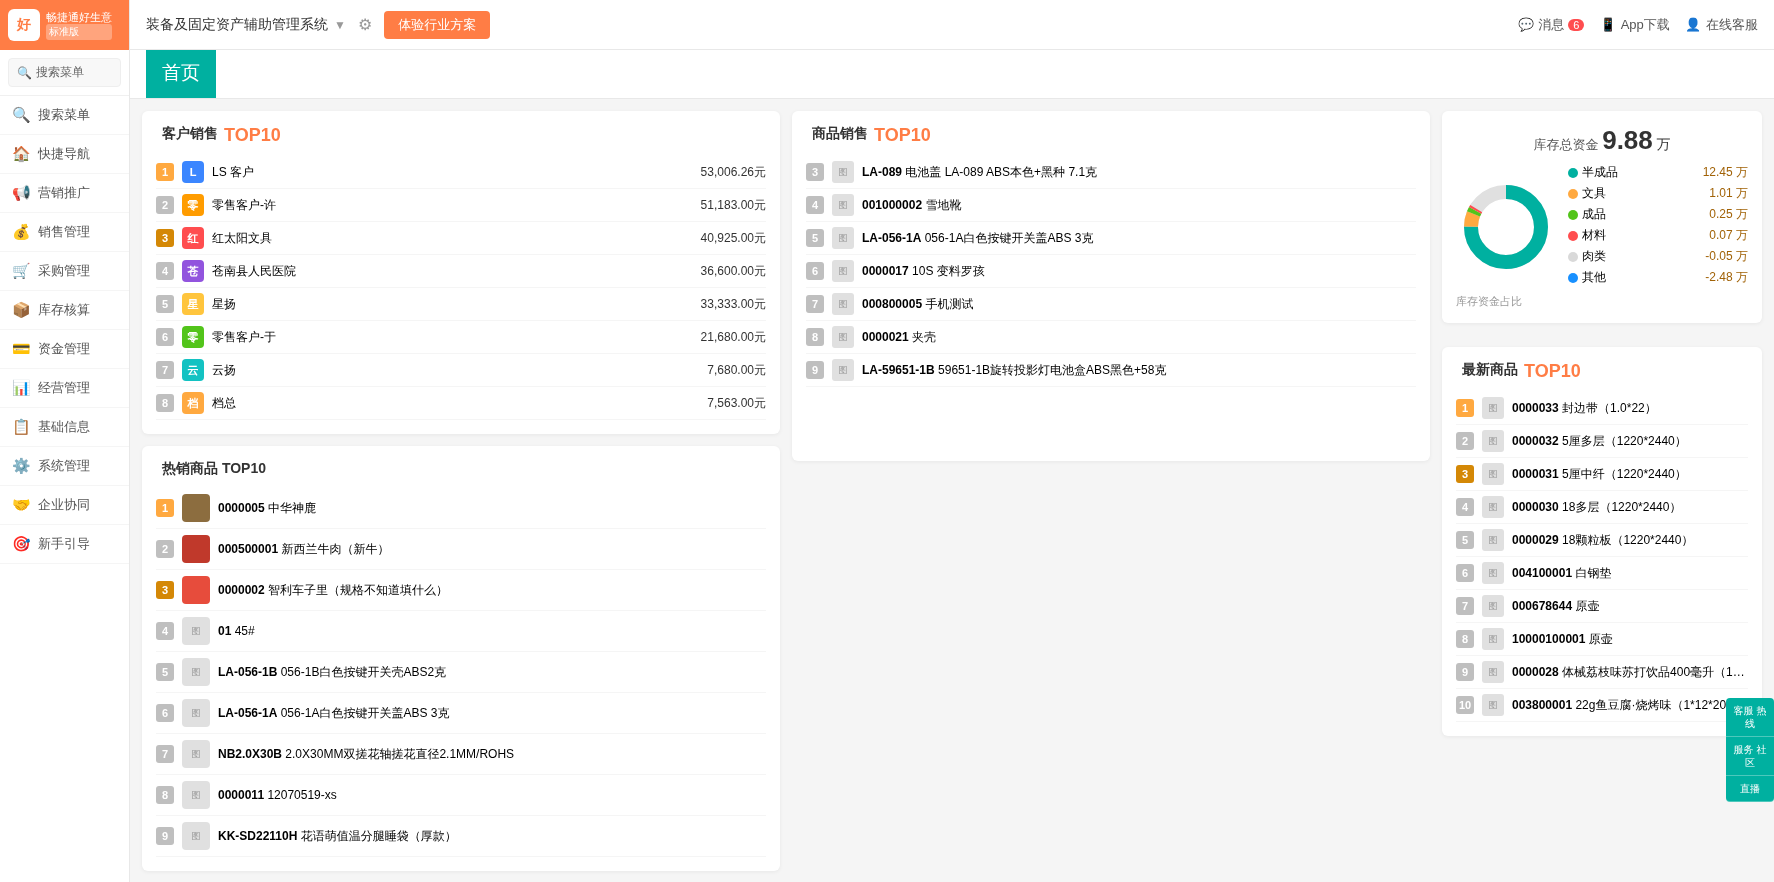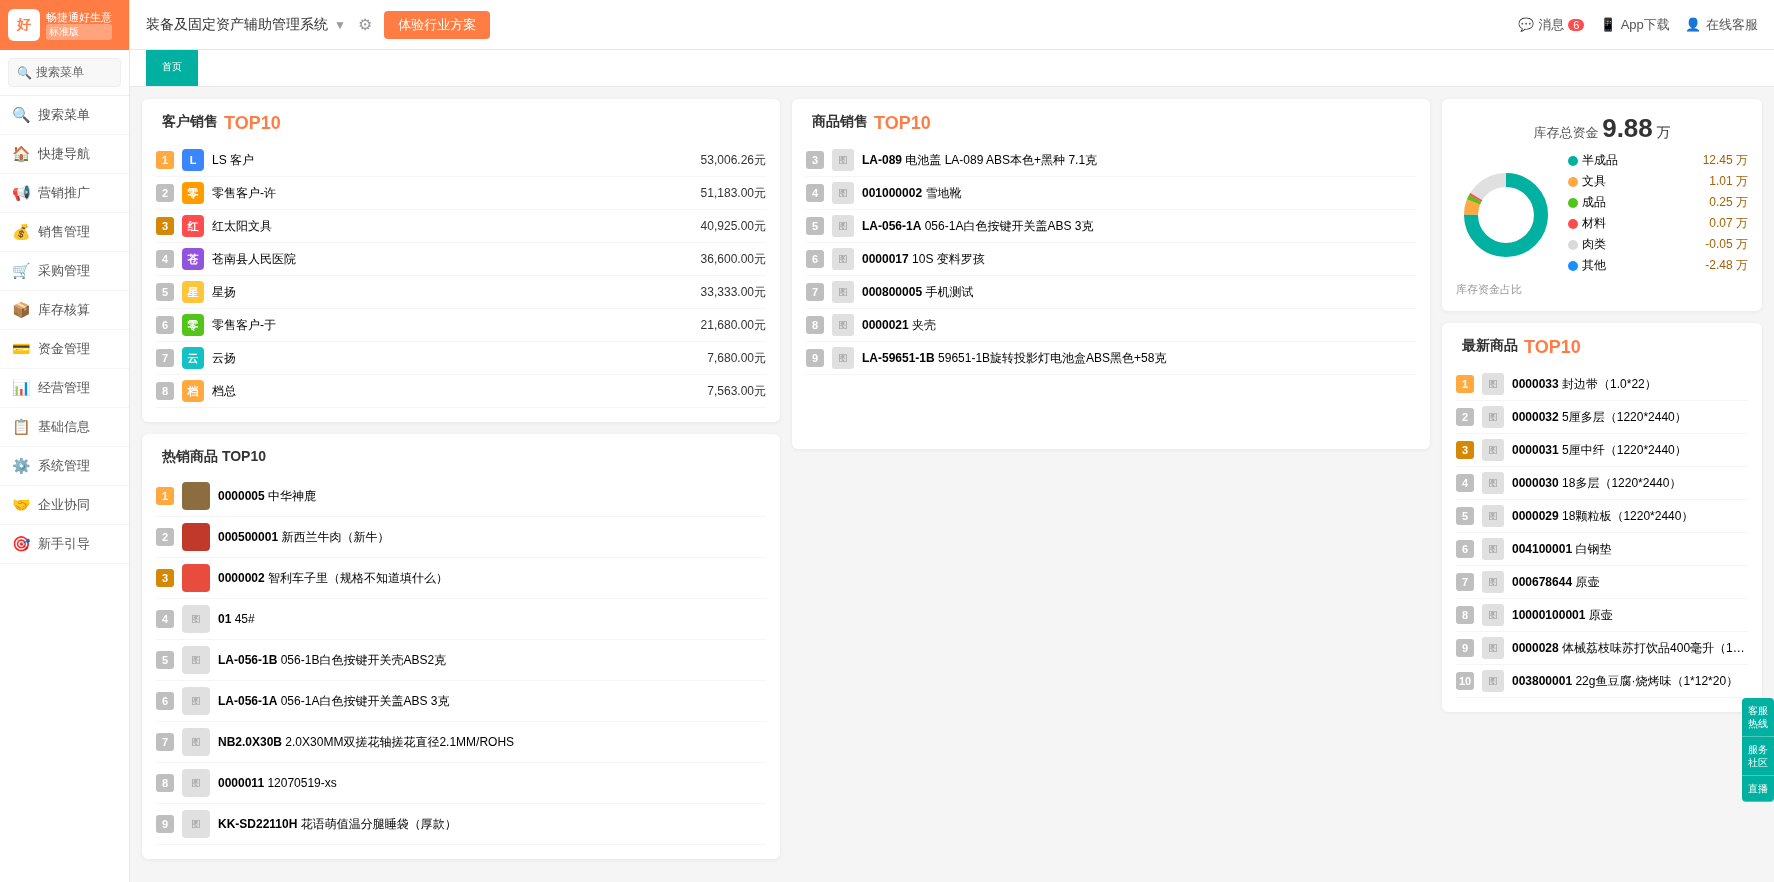--- a/index.html
+++ b/index.html
@@ -92,42 +92,42 @@
 
     
     .content-tabs {
       background: #fff;
       border-bottom: 1px solid #e8e8e8;
       padding: 0 16px;
       display: flex; align-items: center;
     }
     .tab-item {
       padding: 10px 16px; cursor: pointer;
-      font-size: 10px; color: #555;
+      font-size: 19px; color: #555;
       border-bottom: 2px solid transparent;
     }
     .tab-item.active {
       color: #fff;
       background: #00b0a0;
       border-bottom-color: #00b0a0;
     }
 
     
     .page-content {
       flex: 1; overflow-y: auto;
       padding: 12px;
       display: flex; gap: 12px;
     }
 
     
     .col-left { flex: 1; display: flex; flex-direction: column; gap: 12px; min-width: 0; }
     
     .col-mid { flex: 1; display: flex; flex-direction: column; gap: 12px; min-width: 0; }
     
-    .col-right { width: 320px; display: flex; flex-direction: column; gap: 12px; }
+    .col-right { width: 320px; display: flex; flex-direction: column; gap: 24px; }
 
     .card {
       background: #fff;
       border-radius: 6px;
       padding: 14px;
       box-shadow: 0 1px 4px rgba(0,0,0,0.06);
     }
 
     .section-title {
       font-size: 14px; font-weight: bold; color: #333;
@@ -220,21 +220,21 @@
     }
 
     
     .float-btns {
       position: fixed;
       right: 0; bottom: 80px;
       display: flex; flex-direction: column;
     }
     .float-btn {
       background: #00b0a0; color: #fff;
-      width: 32px; padding: 6px 4px;
+      width: 48px; padding: 6px 4px;
       font-size: 10px; text-align: center;
       cursor: pointer; border-bottom: 1px solid rgba(255,255,255,0.3);
       line-height: 1.3;
     }
     .float-btn:first-child { border-radius: 4px 4px 0 0; }
     .float-btn:last-child { border-radius: 0 0 4px 4px; }
   </style>
 </head>
 <body>
 

